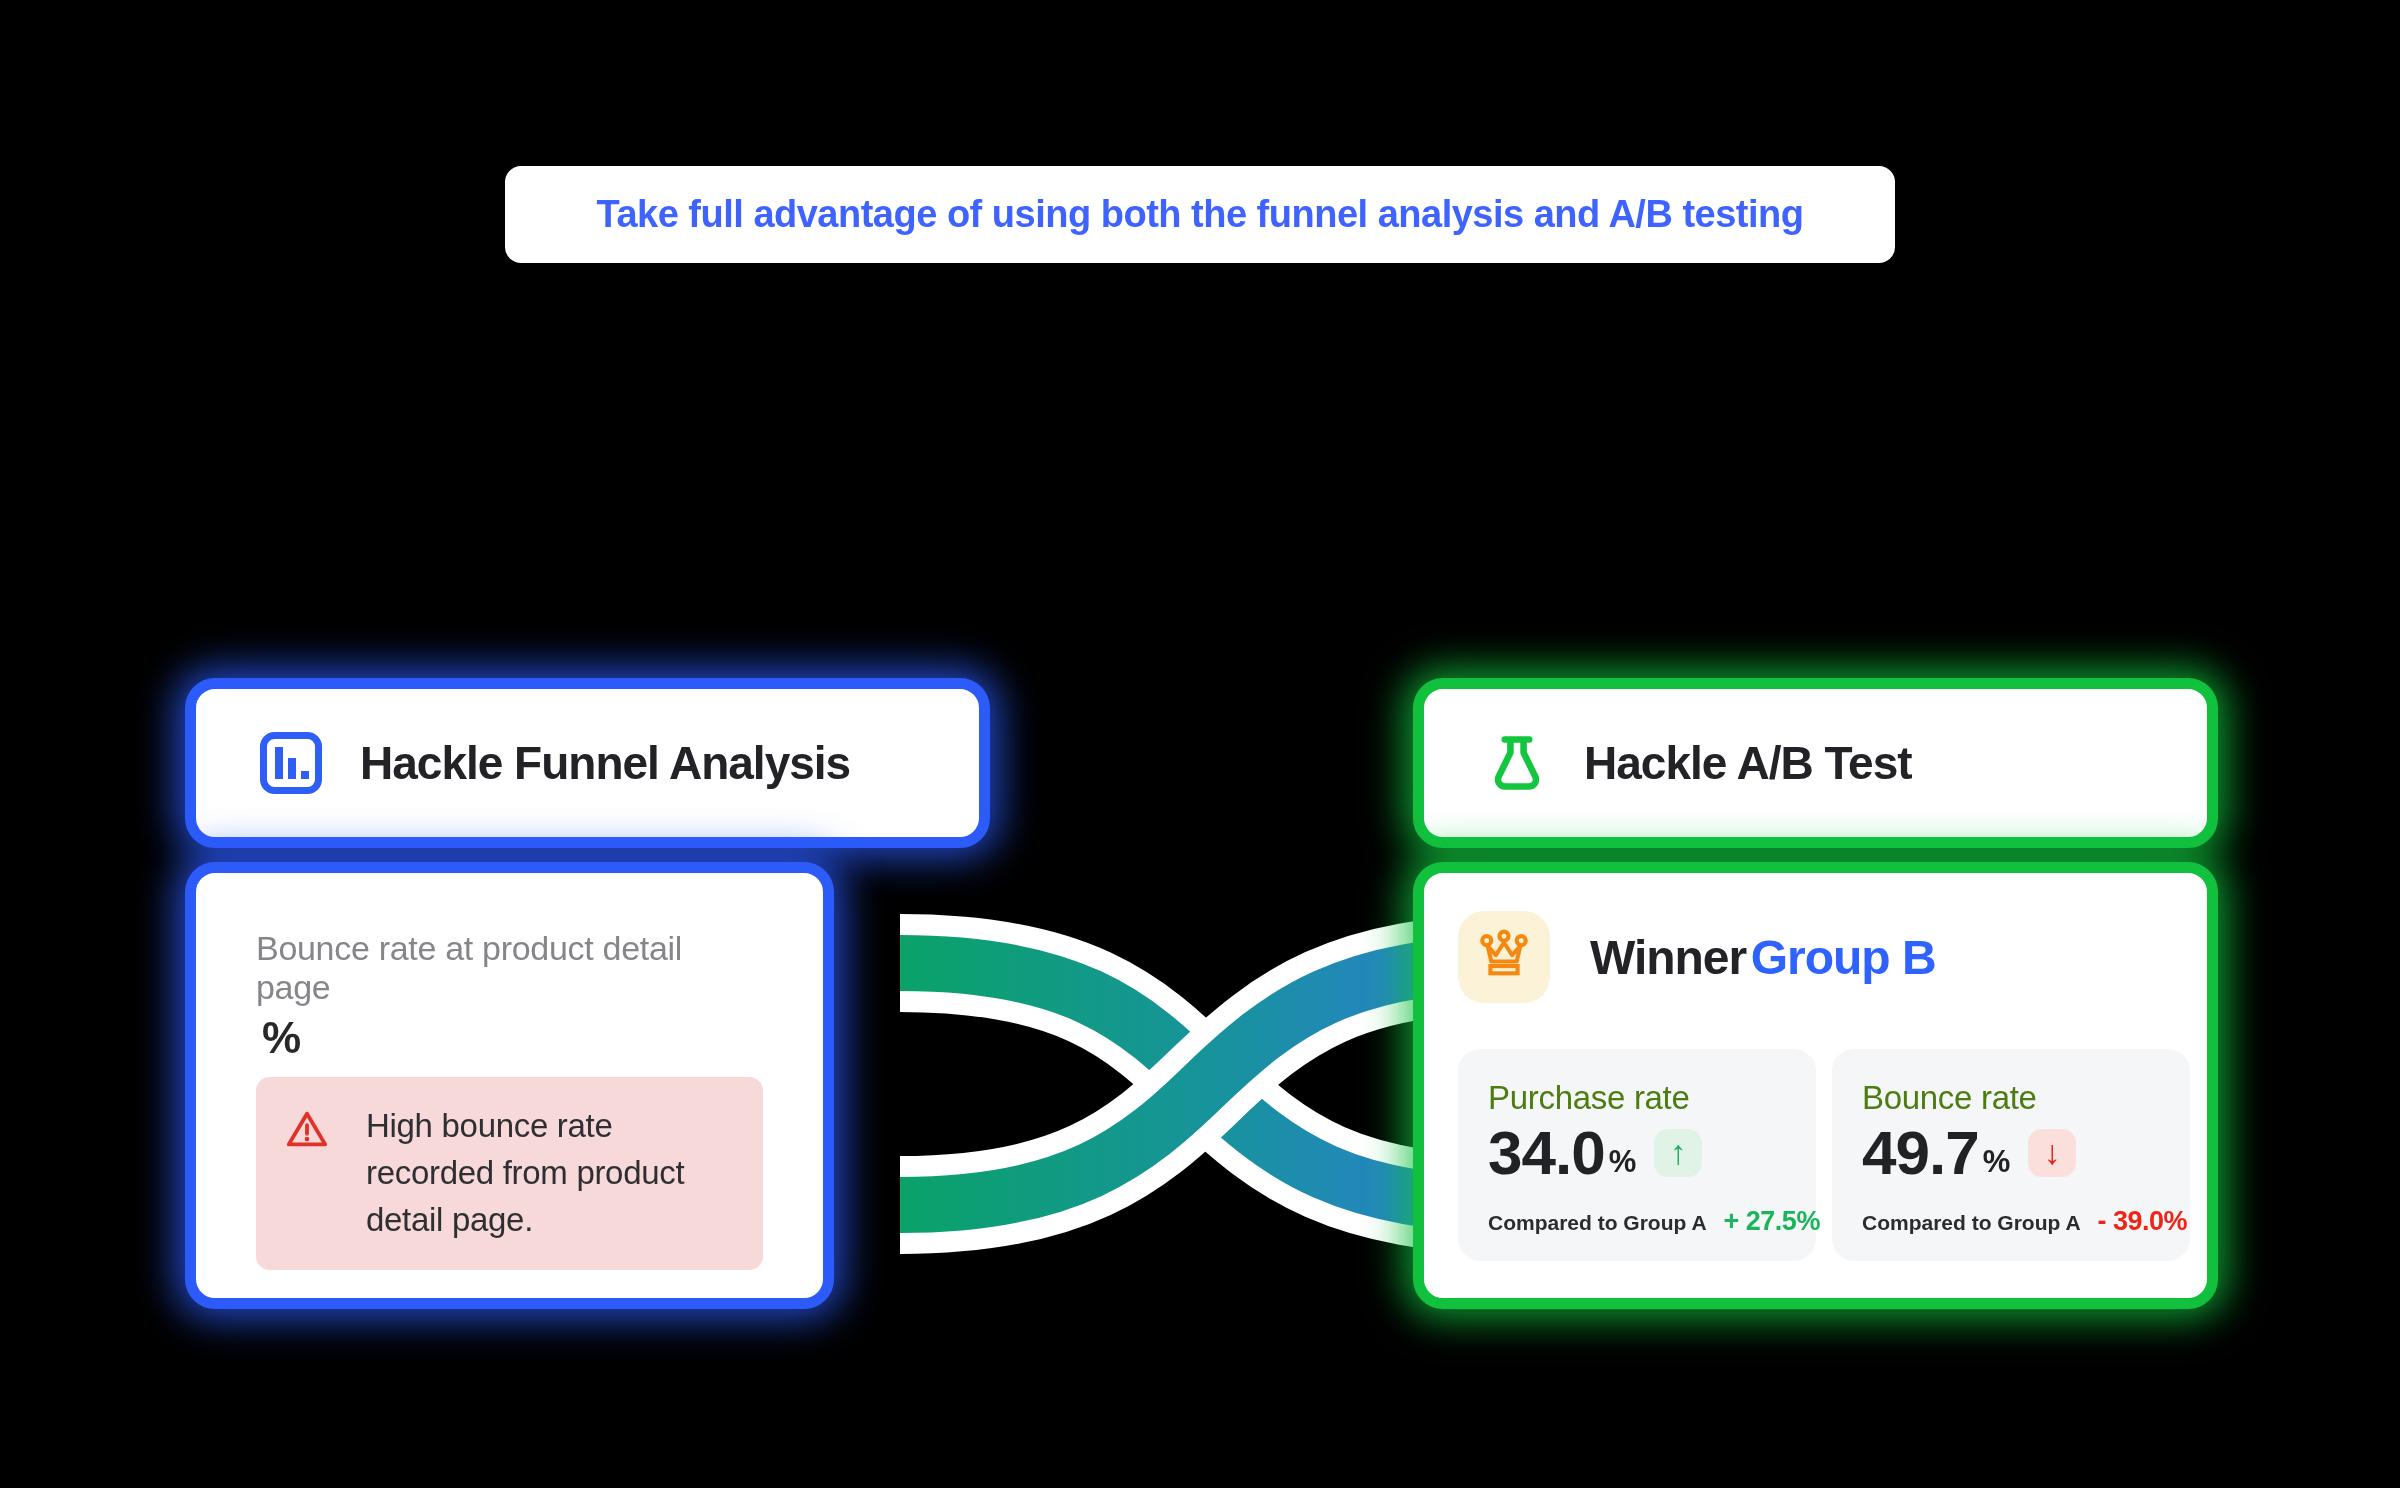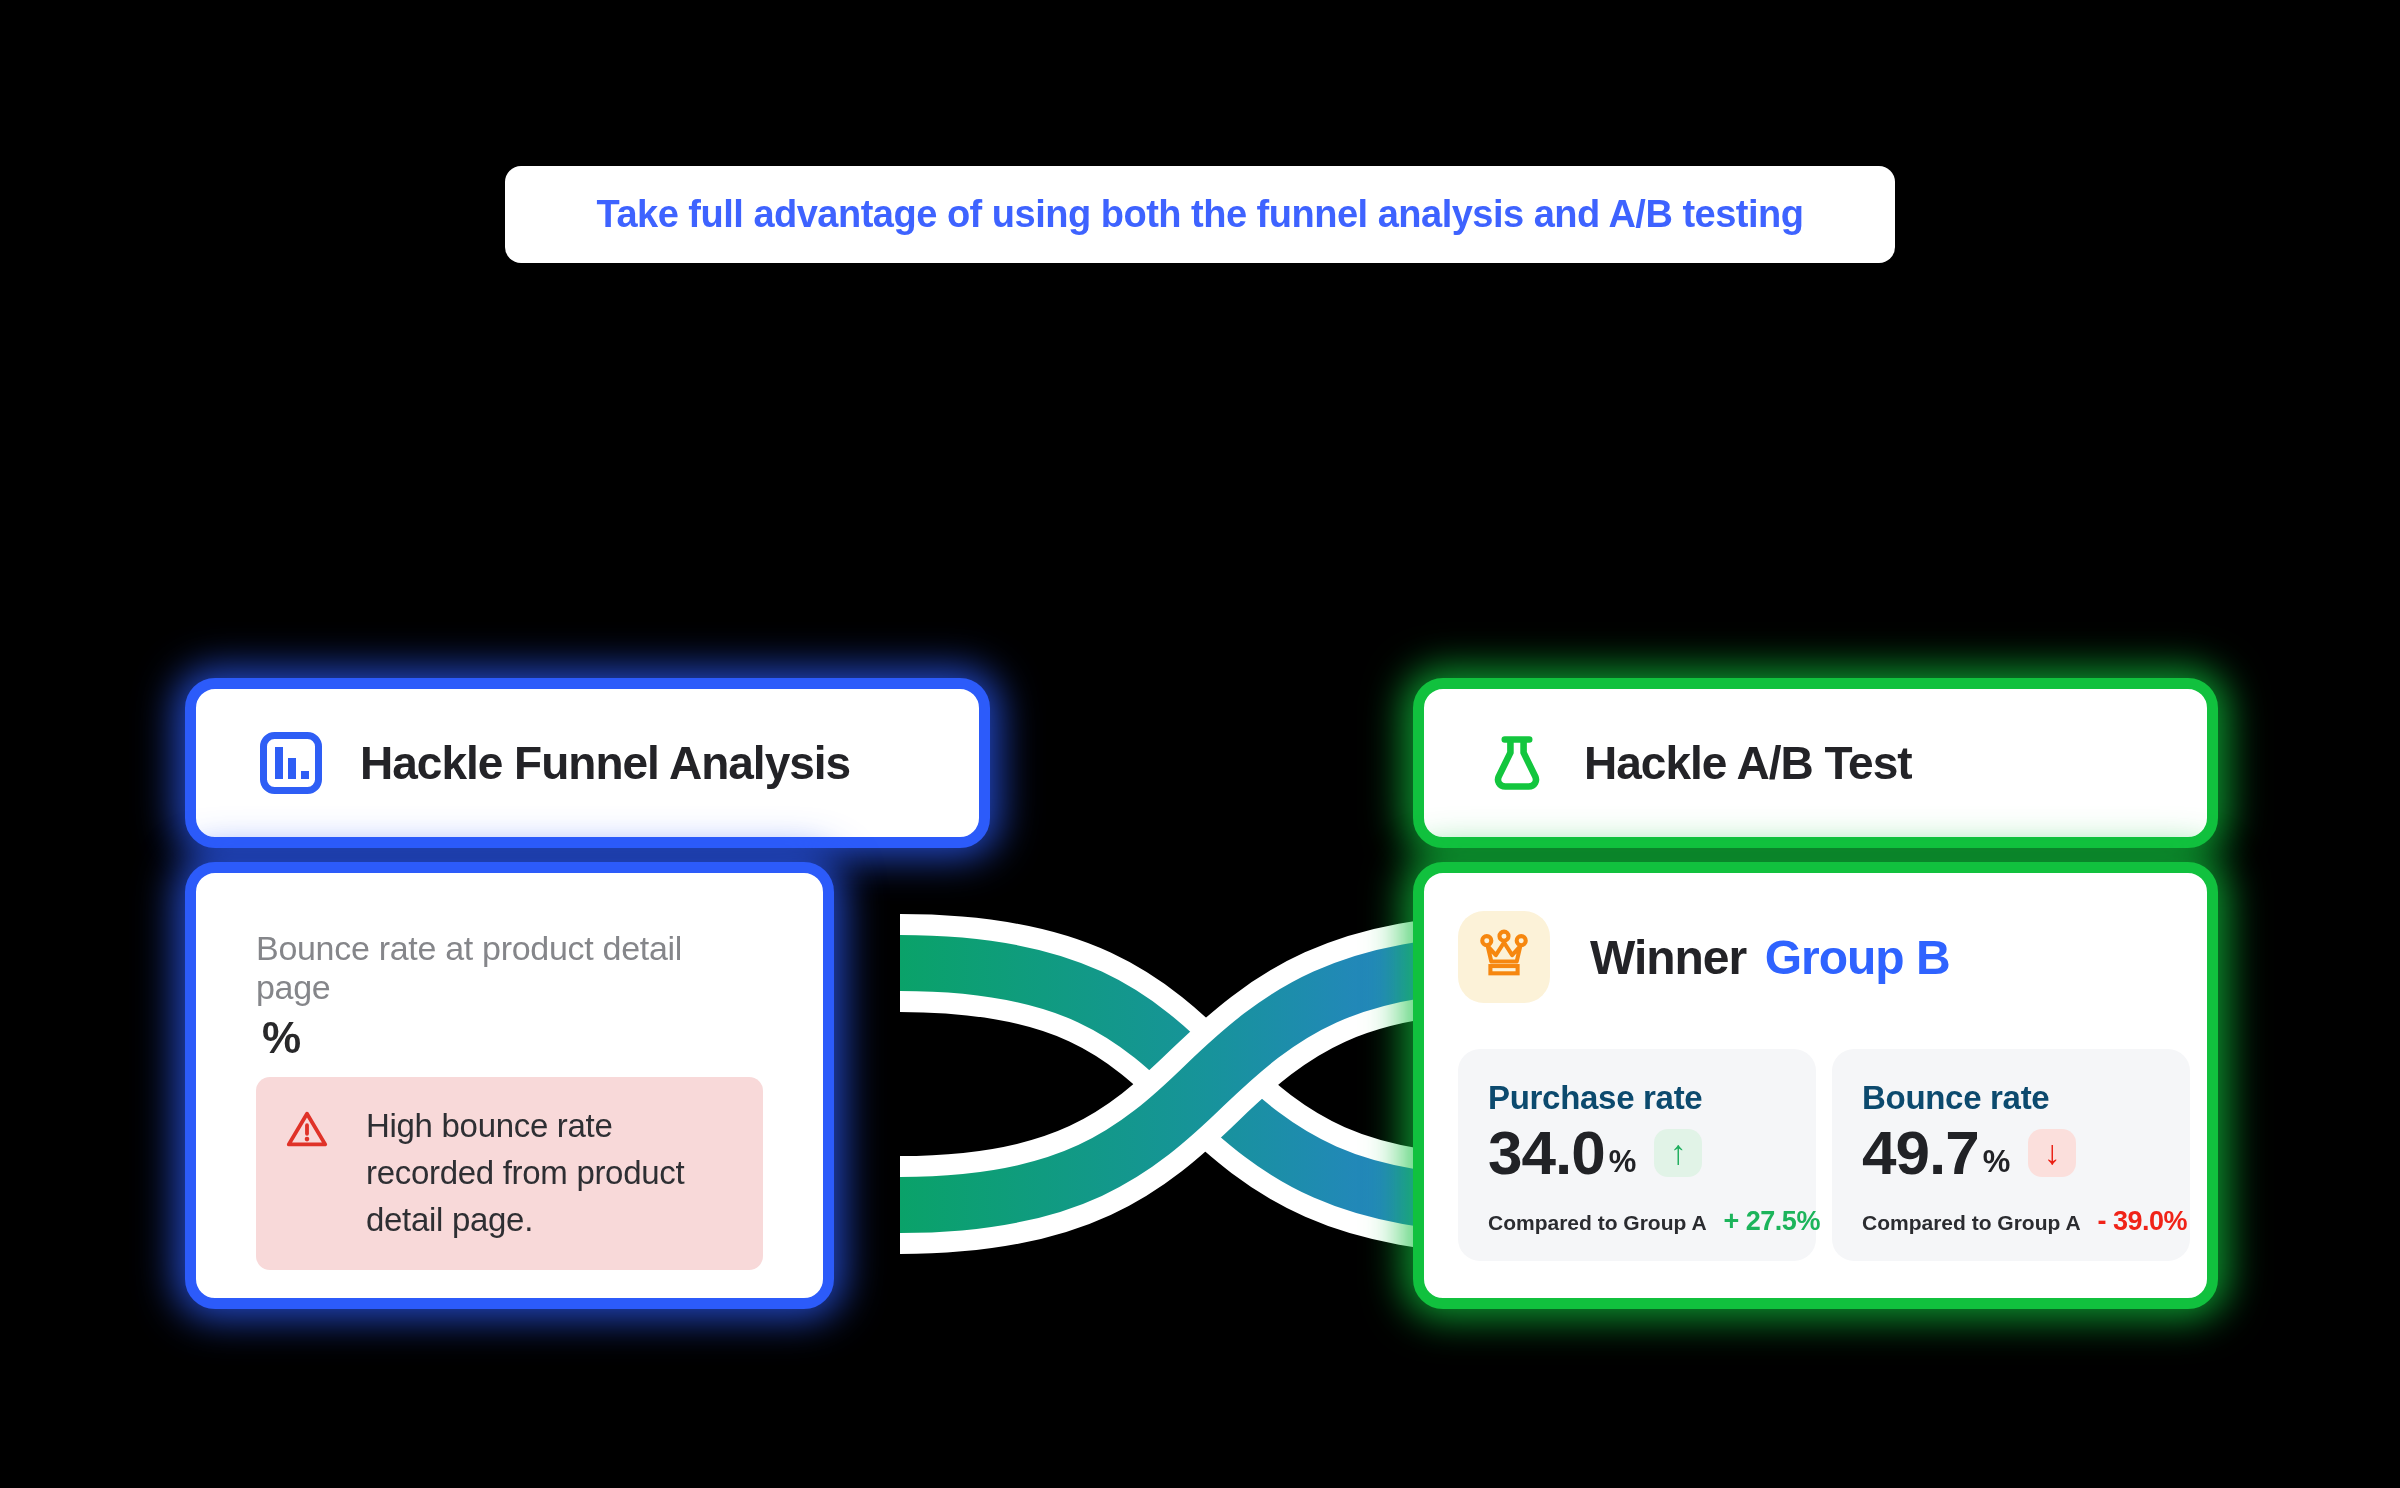--- a/index.html
+++ b/index.html
@@ -58,28 +58,28 @@
              letter-spacing:-0.3px; max-width:470px; }
   .warn-icon { flex:0 0 auto; margin-top:4px; }
 
   
   .winner-row { display:flex; align-items:center; gap:40px; }
   .crown-badge {
     width:92px; height:92px; border-radius:26px; background:#fcf2d8;
     display:flex; align-items:center; justify-content:center; flex:0 0 auto;
   }
   .winner-label { font-size:48px; font-weight:800; color:#232327; letter-spacing:-1px; }
-  .winner-group { font-size:48px; font-weight:800; color:#2f63ff; letter-spacing:-1px; margin-left:14px; }
+  .winner-group { font-size:48px; font-weight:800; color:#2f63ff; letter-spacing:-1px; }
 
   .stats-row { display:flex; gap:16px; margin-top:46px; }
   .stat-box {
     width:358px; height:212px; background:#f5f6f8; border-radius:22px;
     padding:30px 26px 0 30px;
   }
-  .stat-label { font-size:33px; font-weight:700; color:#0c4a6e; letter-spacing:-0.3px; }
+  .stat-label { font-size:33px; font-weight:400; color:#4d7c0f; letter-spacing:-0.3px; }
   .stat-value-row { display:flex; align-items:center; margin-top:0; }
   .stat-value { font-size:62px; font-weight:700; color:#212226; letter-spacing:-1px; }
   .stat-unit  { font-size:31px; font-weight:700; color:#212226; margin-left:4px; align-self:flex-end; margin-bottom:8px; }
   .trend {
     width:48px; height:48px; border-radius:14px; margin-left:18px;
     display:flex; align-items:center; justify-content:center;
     font-size:34px; font-weight:700;
   }
   .trend.up   { background:#e1f3e7; color:#1fae5e; }
   .trend.down { background:#fbdfdc; color:#ea1f13; }

